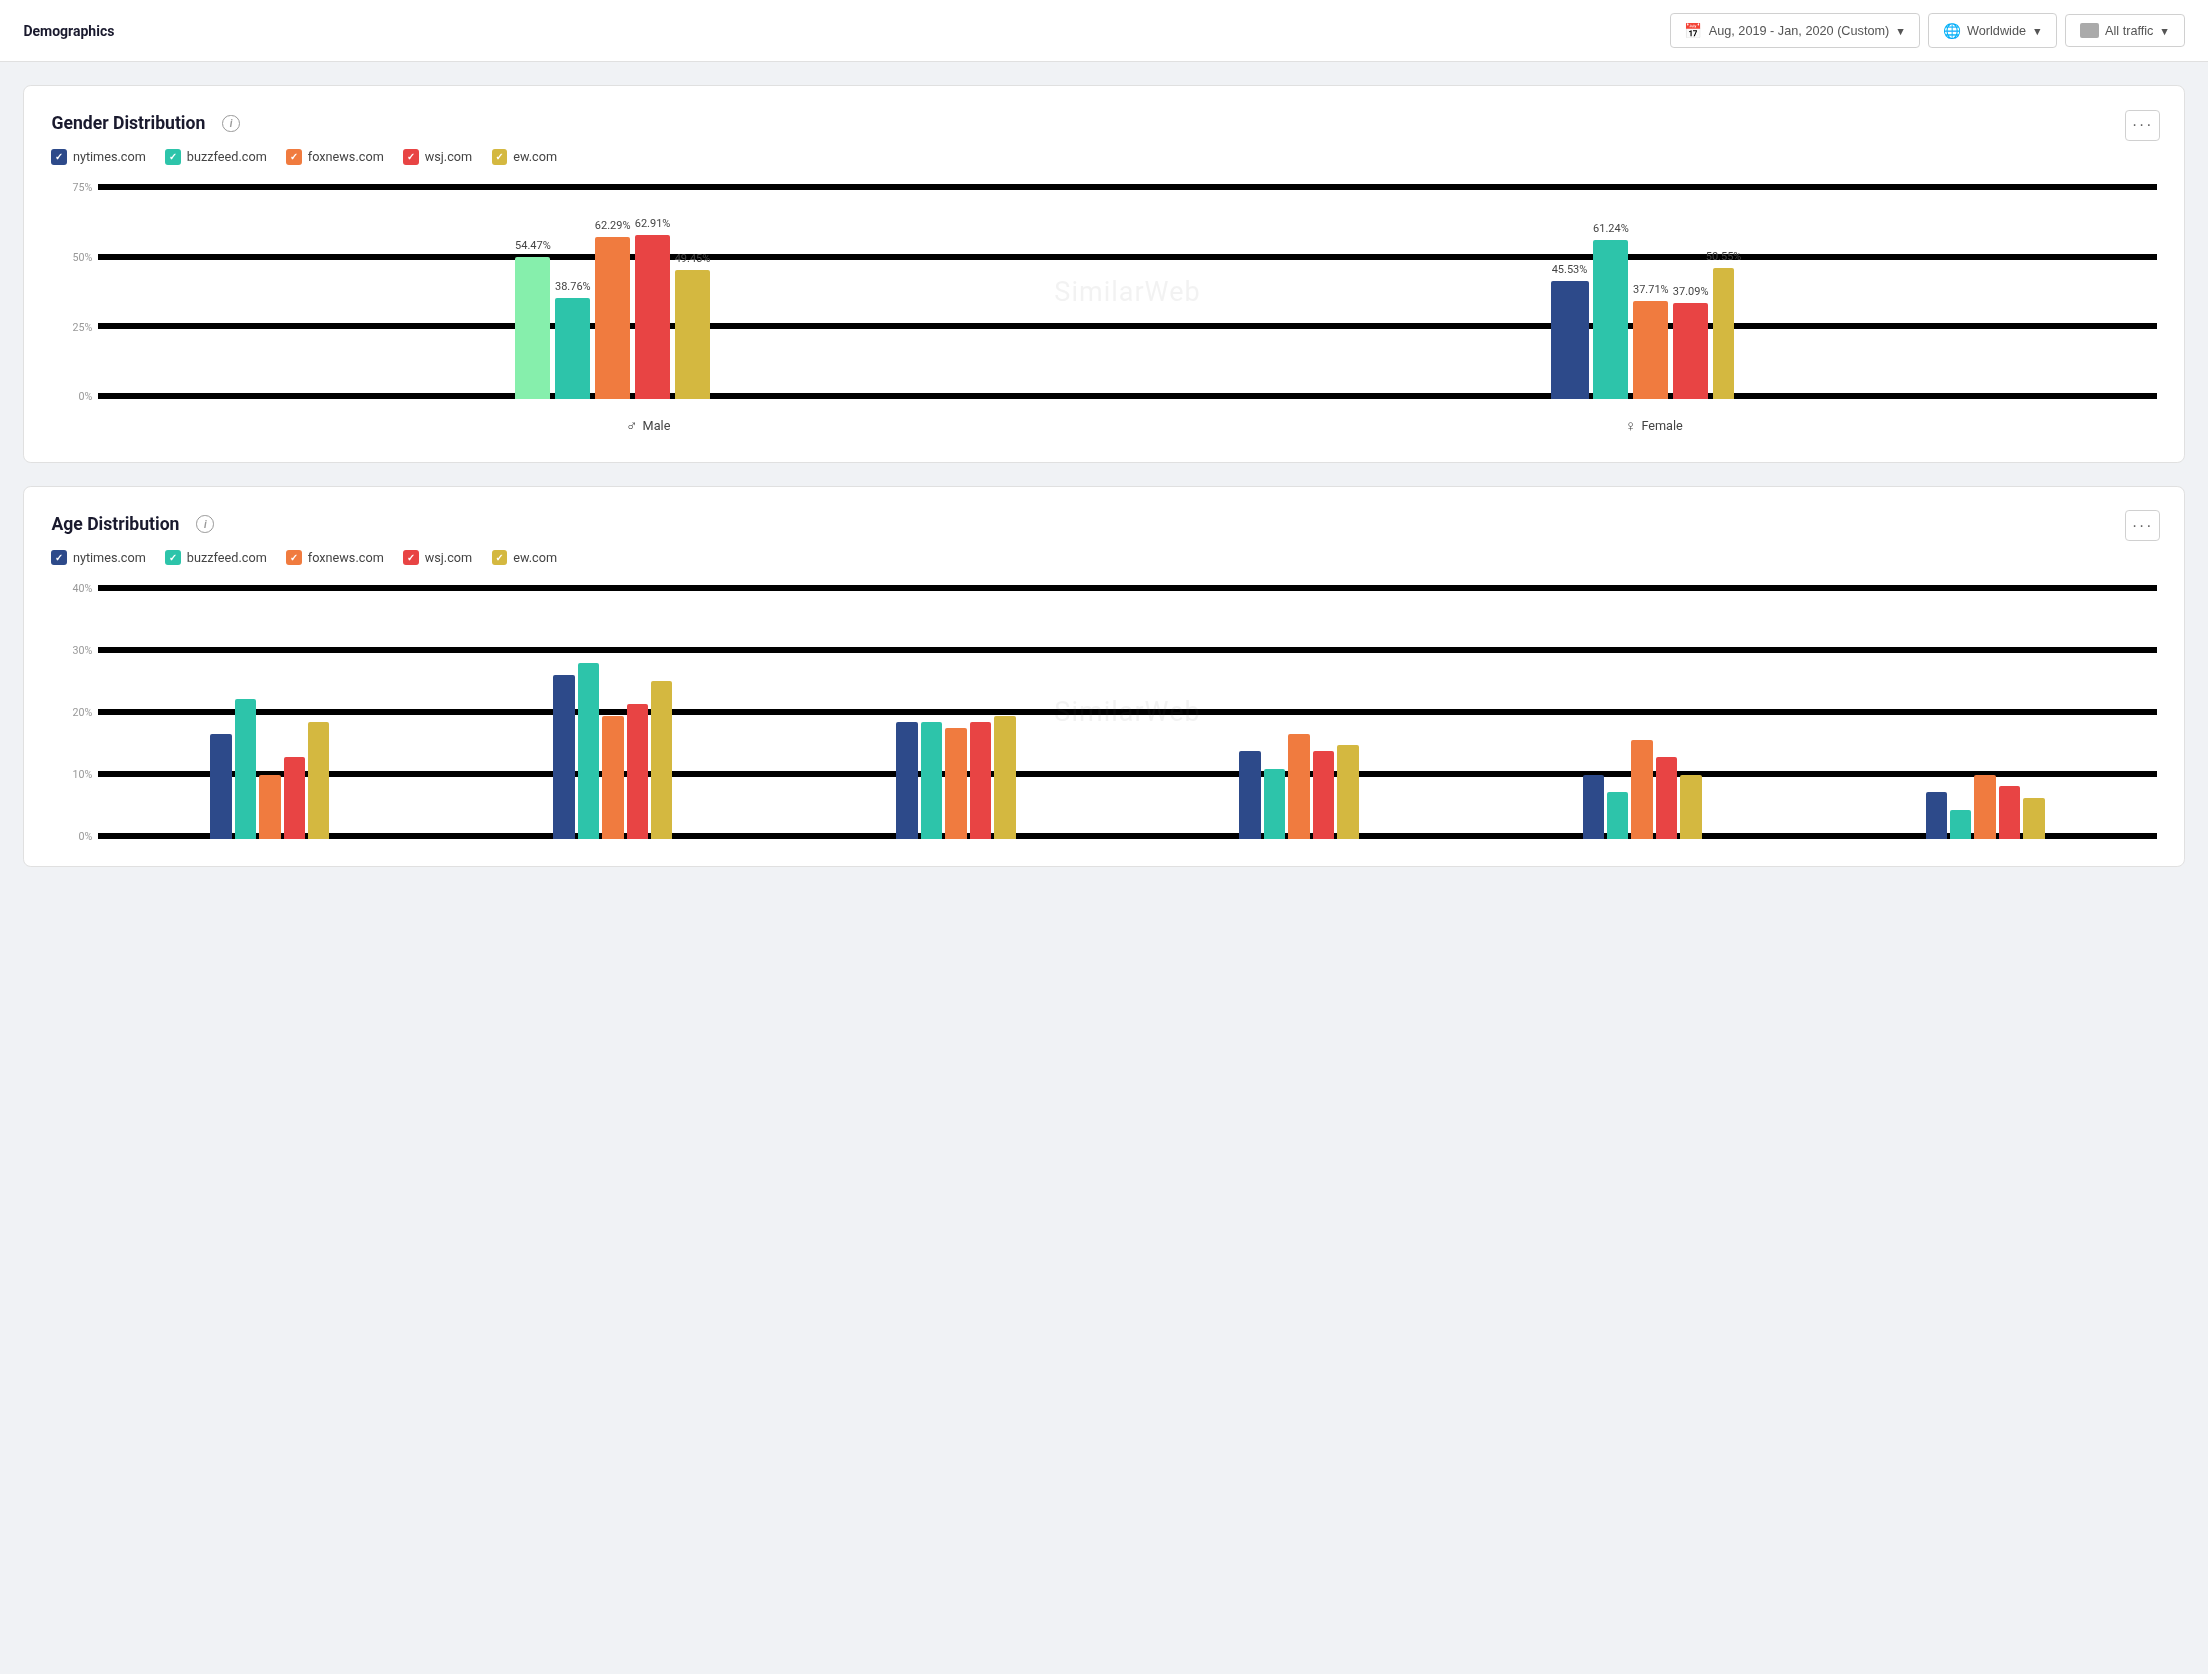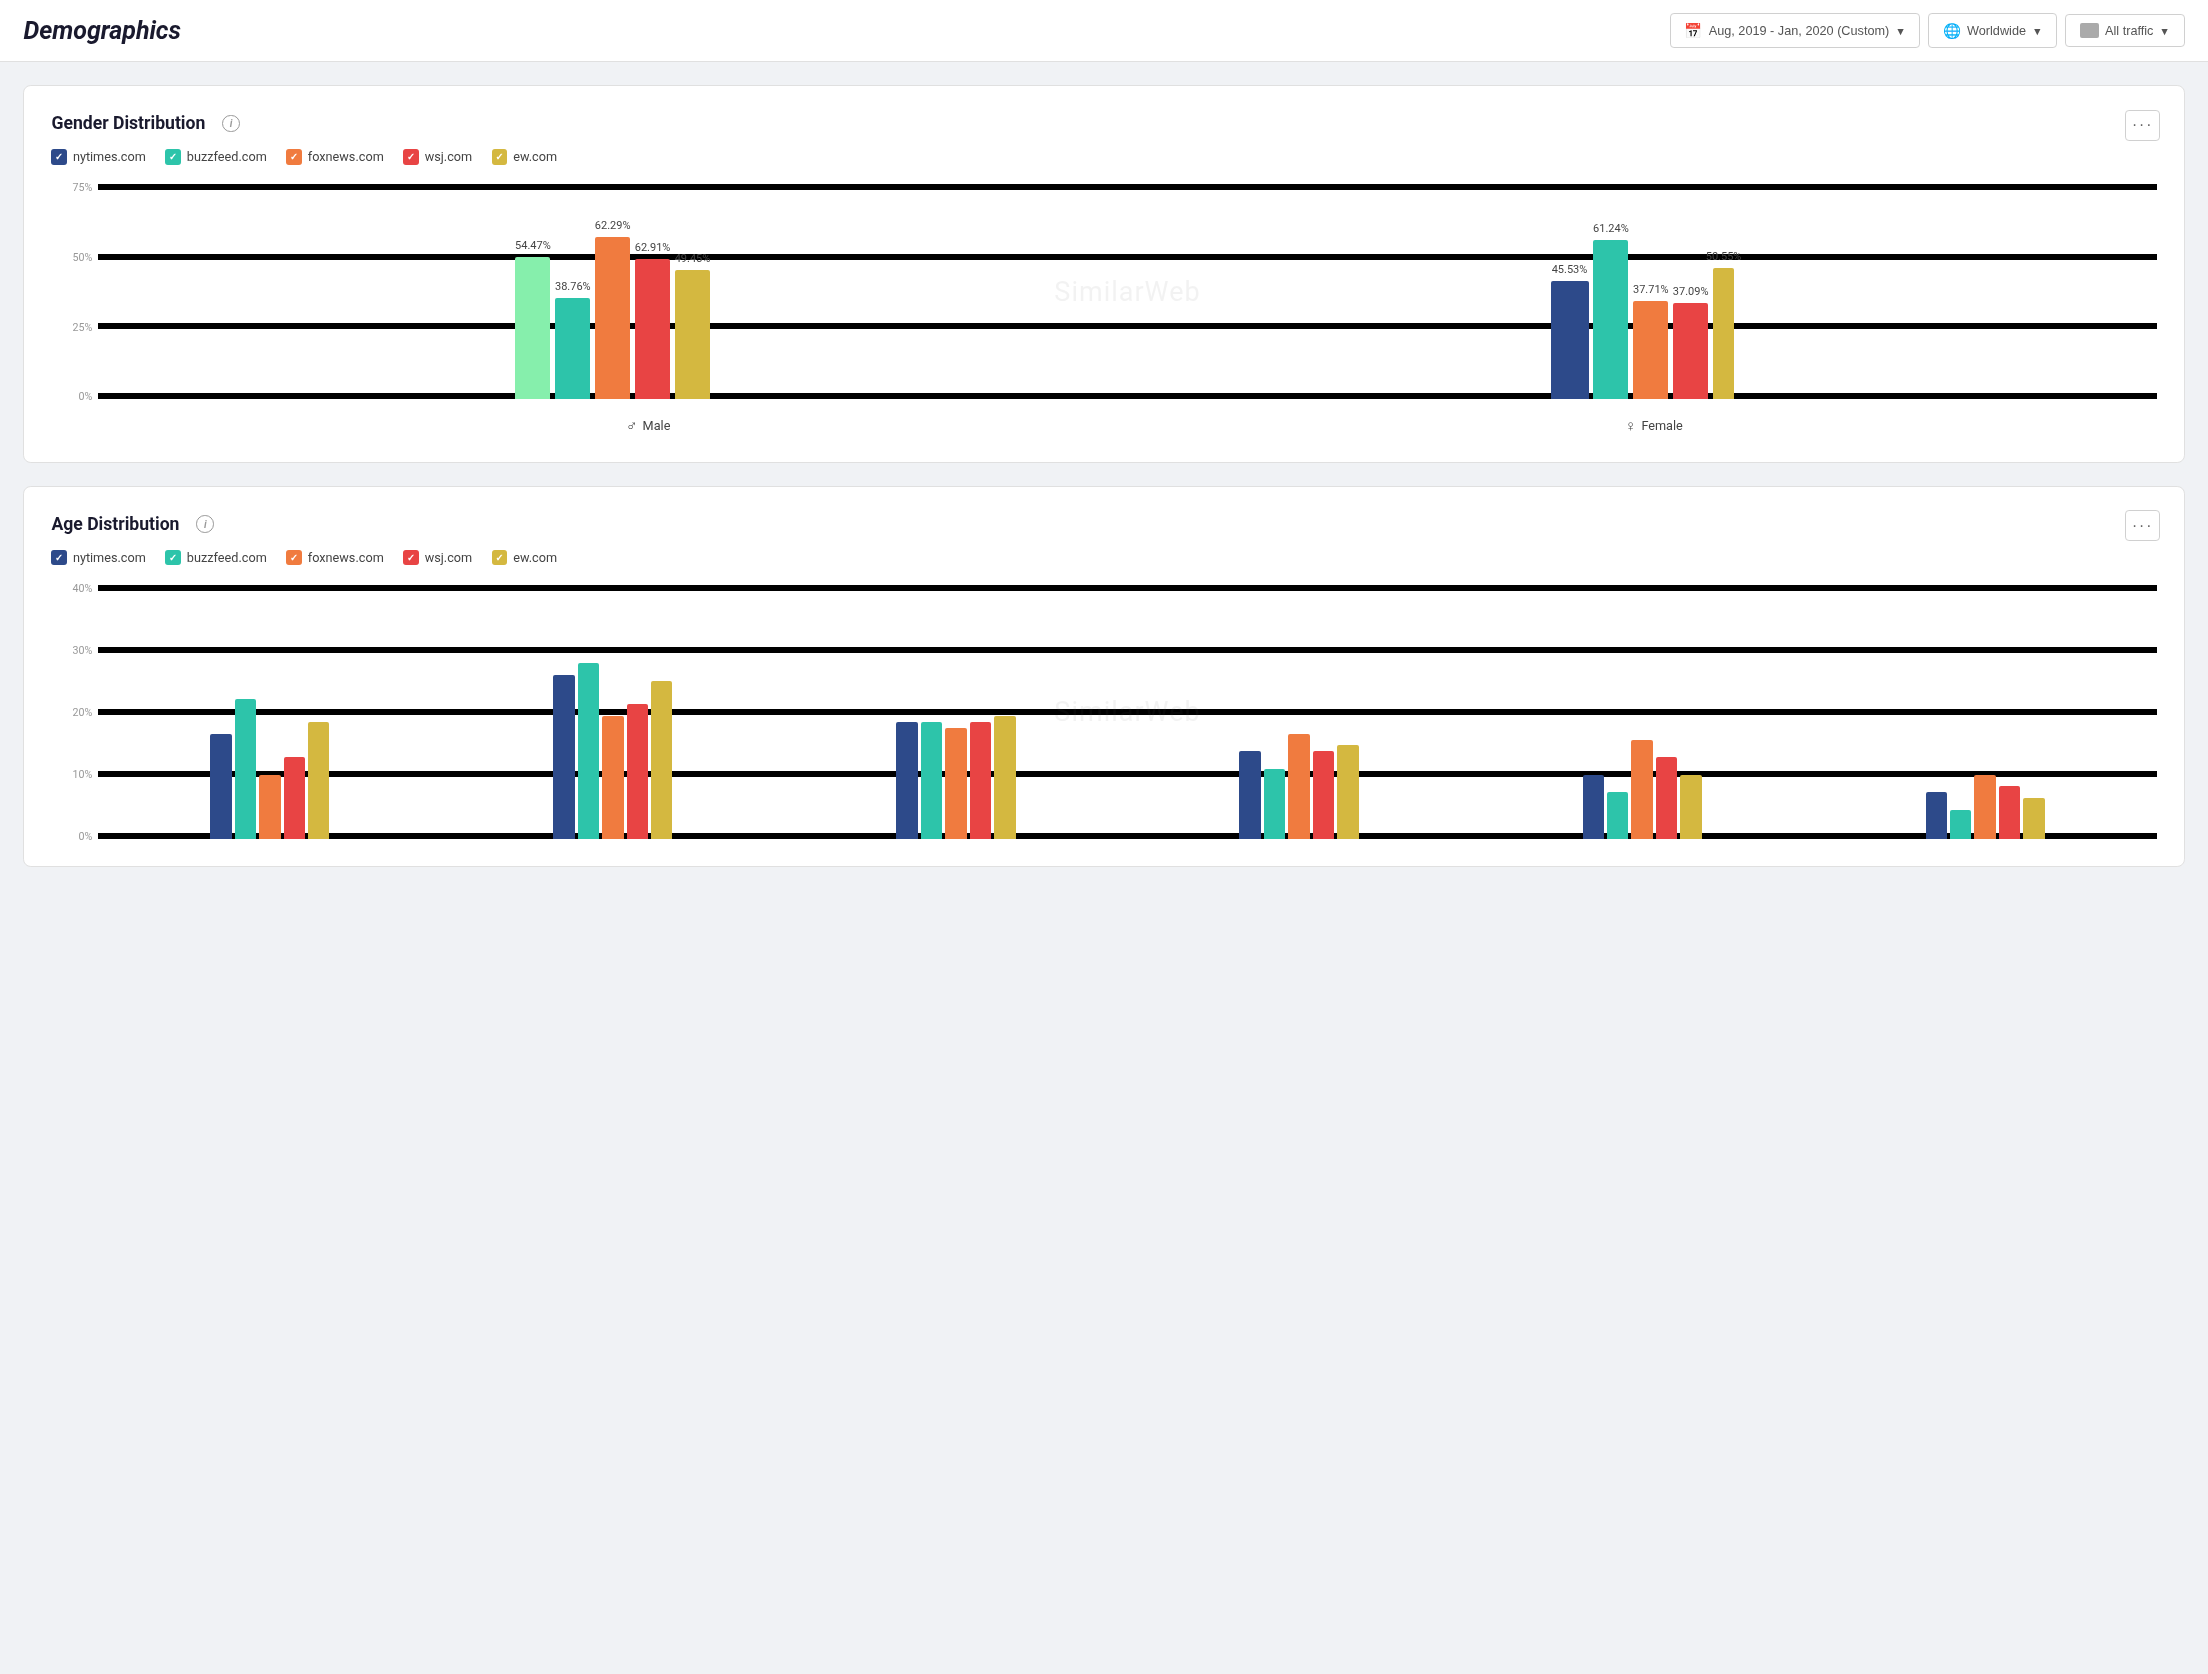--- a/index.html
+++ b/index.html
@@ -12,25 +12,24 @@
     .header {
       background: #fff;
       border-bottom: 1px solid #e0e0e0;
       padding: 0 23.4px;
       display: flex;
       align-items: center;
       height: 62px;
       gap: 15.6px;
     }
     .header-title {
-      font-size: 25px;
+      font-size: 14px;
       font-weight: 700;
       color: #1a1a2e;
       flex: 1;
-      font-style: italic;
     }
     .header-controls {
       display: flex;
       align-items: center;
       gap: 7.8px;
     }
     .header-btn {
       display: flex;
       align-items: center;
       gap: 5.9px;
@@ -328,21 +327,21 @@
             <div class="gender-group" id="male-bars" style="padding: 0 29px; gap: 4.9px;">
             <div class="bar" style="width: 35px; height: 142px; background: #86efac; border-radius: 2px 2px 0px 0px; position: relative; flex-shrink: 0;">
                   <span class="bar-label">54.47%</span>
                 </div>
                 <div class="bar" style="width: 35px; height: 101px; background: rgb(45, 196, 170); border-radius: 2px 2px 0px 0px; position: relative; flex-shrink: 0;">
                   <span class="bar-label">38.76%</span>
                 </div>
                 <div class="bar" style="width: 35px; height: 162px; background: rgb(240, 123, 63); border-radius: 2px 2px 0px 0px; position: relative; flex-shrink: 0;">
                   <span class="bar-label">62.29%</span>
                 </div>
-                <div class="bar" style="width: 35px; height: 140px; background: rgb(232, 68, 68); border-radius: 2px 2px 0px 0px; position: relative; flex-shrink: 0;">
+                <div class="bar" style="width: 35px; height: 164px; background: rgb(232, 68, 68); border-radius: 2px 2px 0px 0px; position: relative; flex-shrink: 0;">
                   <span class="bar-label">62.91%</span>
                 </div>
                 <div class="bar" style="width: 35px; height: 129px; background: rgb(212, 184, 64); border-radius: 2px 2px 0px 0px; position: relative; flex-shrink: 0;">
                   <span class="bar-label">49.45%</span>
                 </div>
               </div>
             <div style="width:1px; background:#ddd; position:relative; flex-shrink:0;"></div>
             <div class="gender-group" id="female-bars" style="padding: 0 29px; gap: 4.9px;">
             <div class="bar" style="width: 38px; height: 118px; background: rgb(45, 74, 138); border-radius: 2px 2px 0px 0px; position: relative; flex-shrink: 0;">
                   <span class="bar-label">45.53%</span>

